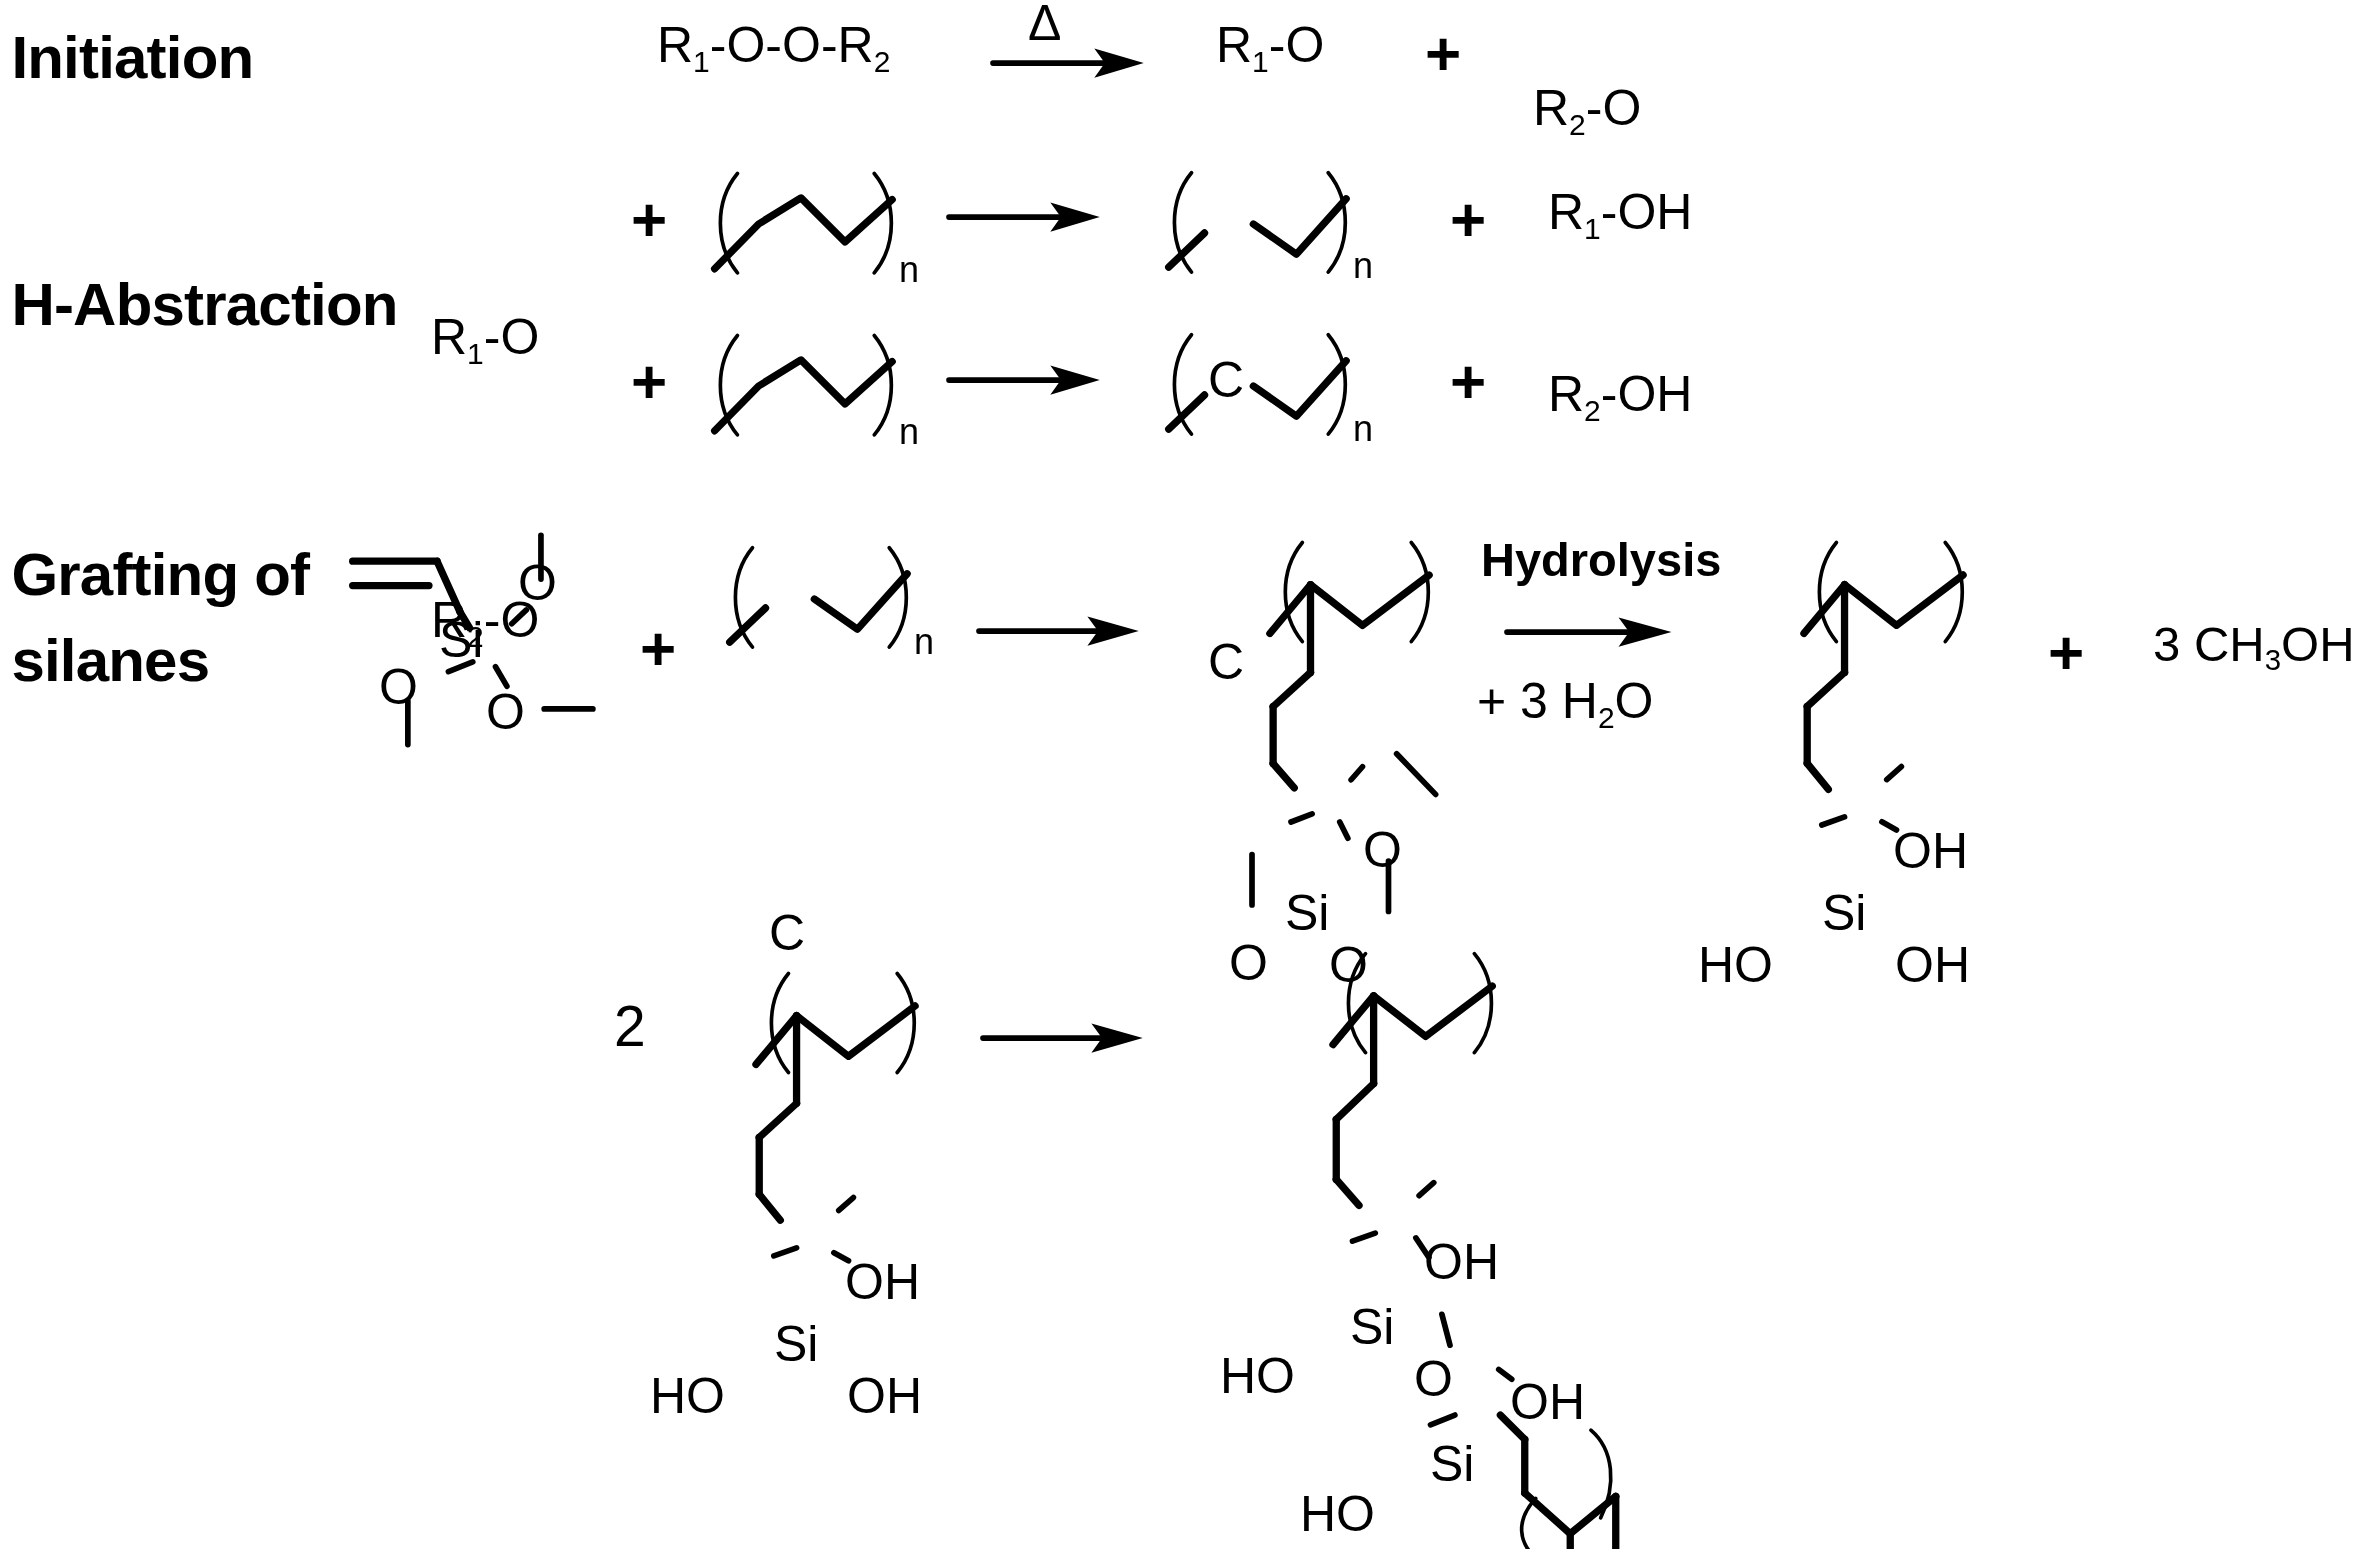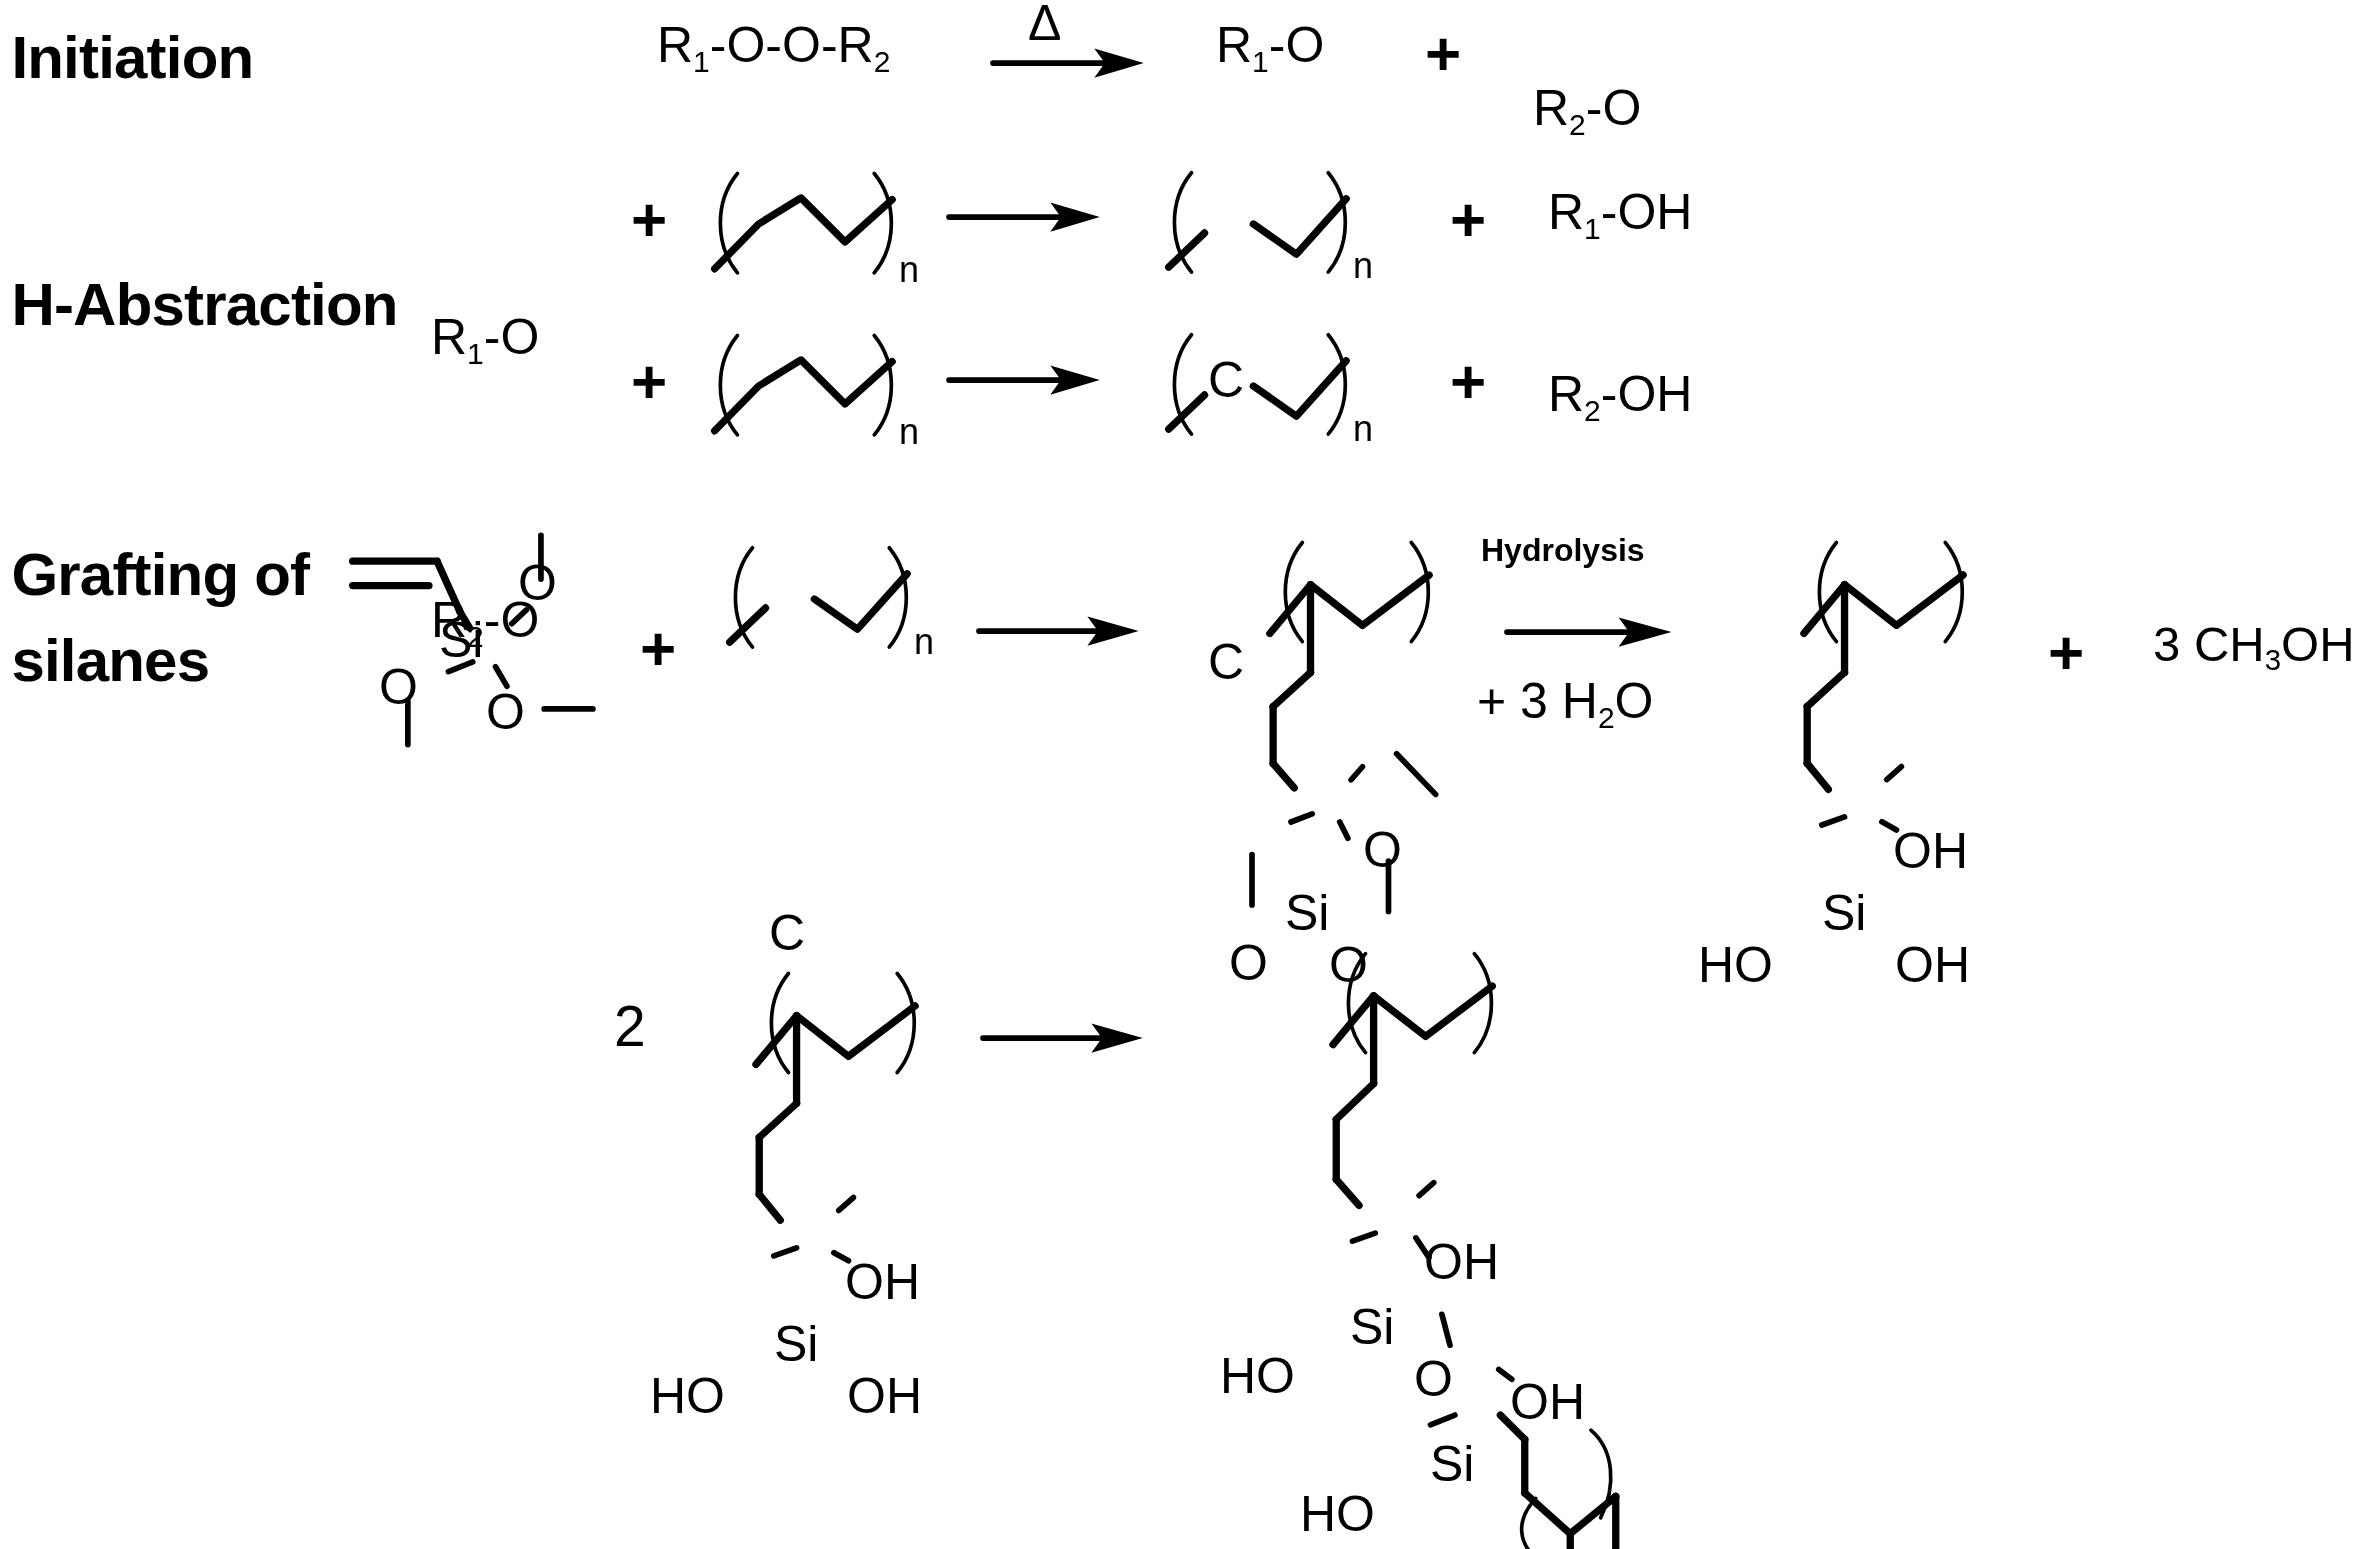--- a/index.html
+++ b/index.html
@@ -186,21 +186,21 @@
 
     <path class="ln med" d="M 168 352 L 178 372"></path>
 
     <path class="ln med" d="M 228 400 L 228 462"></path>
   </svg>
   <div class="abs chem" style="left:1285px;top:884px;font-size:50px;">Si</div>
   <div class="abs chem" style="left:1363px;top:821px;font-size:50px;">O</div>
   <div class="abs chem" style="left:1229px;top:934px;font-size:50px;">O</div>
   <div class="abs chem" style="left:1329px;top:936px;font-size:50px;">O</div>
 
-  <div class="abs chem-b" style="left:1481px;top:532px;font-size:32px;">Hydrolysis</div>
+  <div class="abs chem-b" style="left:1481px;top:532px;font-size:47px;">Hydrolysis</div>
   <svg class="abs" style="left:1507px;top:614px;" width="171" height="41" viewBox="0 0 210 50">
     <line class="ln med" x1="0" y1="22" x2="152" y2="22"></line>
     <polygon points="137,4 202,22 137,40 150,22" fill="#000"></polygon>
   </svg>
   <div class="abs chem" style="left:1477px;top:672px;font-size:50px;">
     <span>+ 3 H</span><sub>2</sub><span>O</span>
   </div>
 
   <svg class="abs" style="left:1739px;top:536px;" width="341" height="341" viewBox="0 0 420 420">
     <path class="paren" d="M 120 8 C 92 42, 92 96, 120 130"></path>

